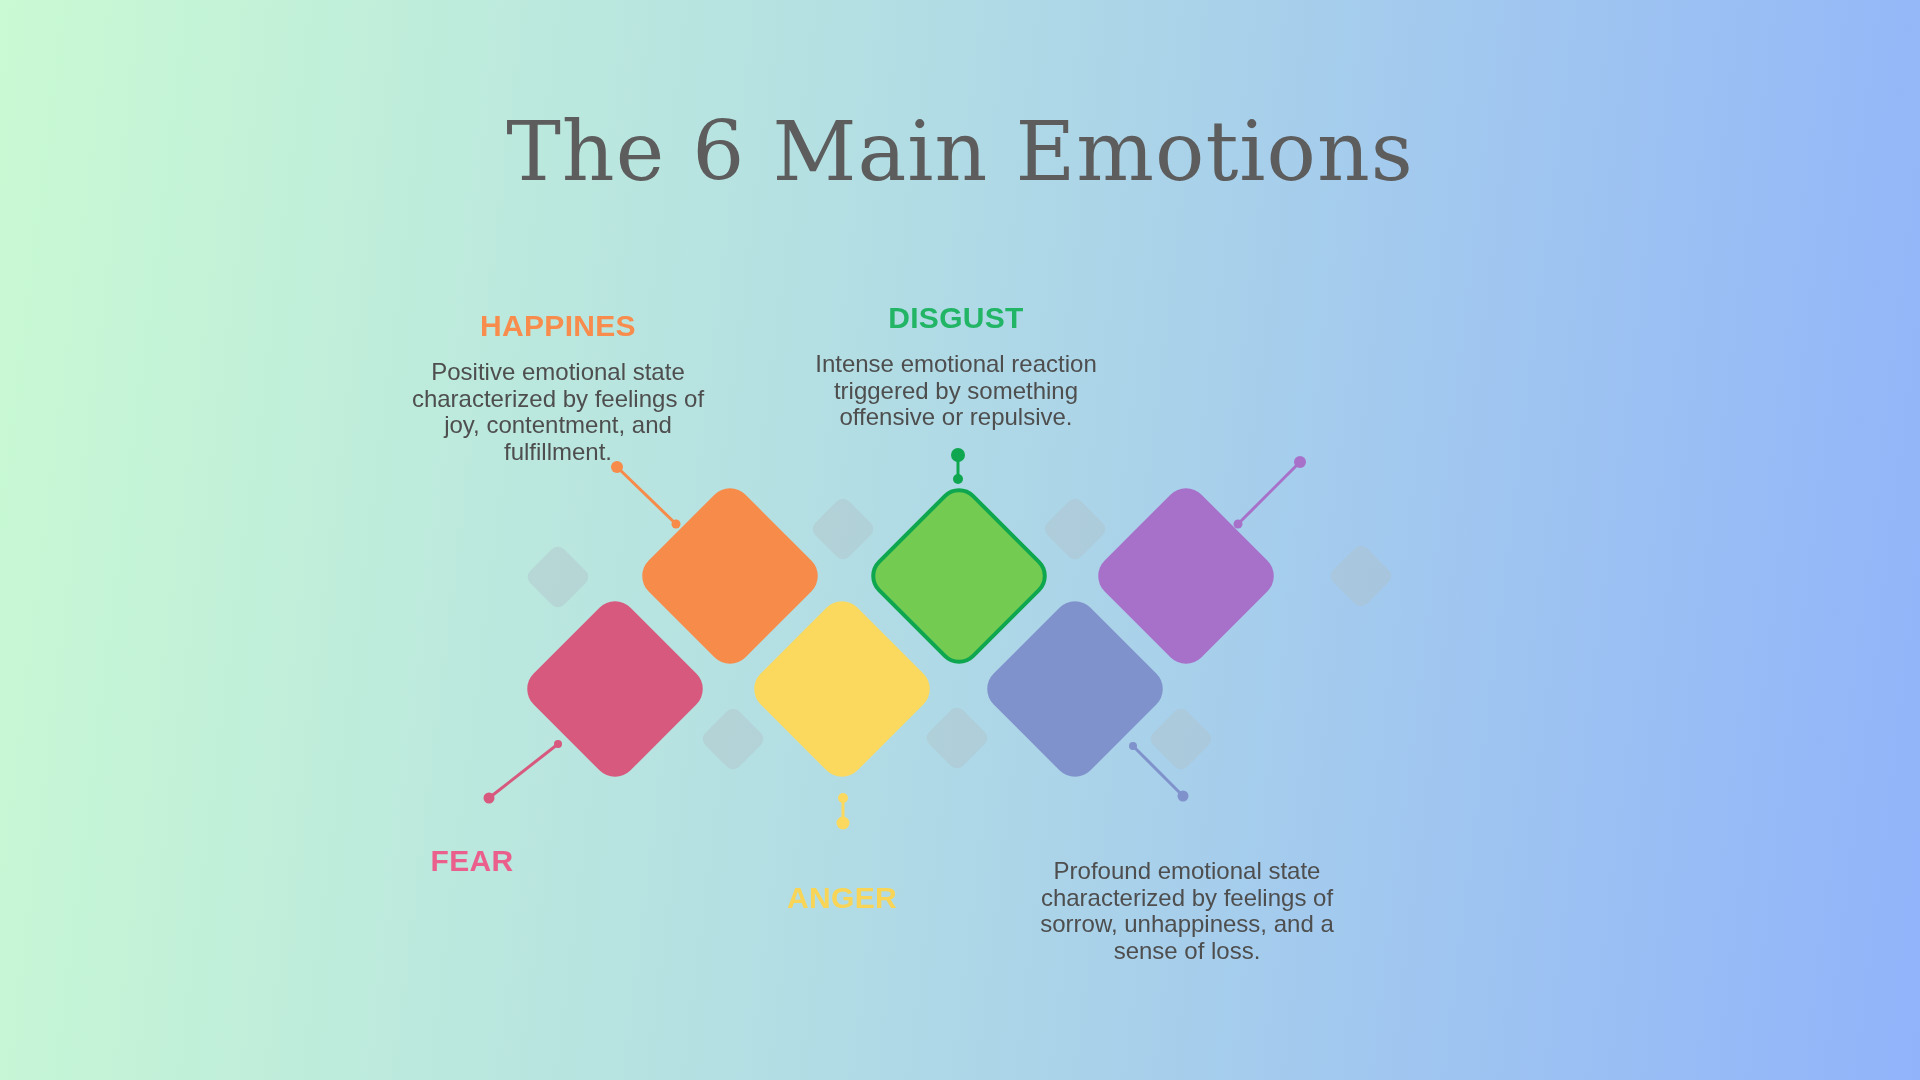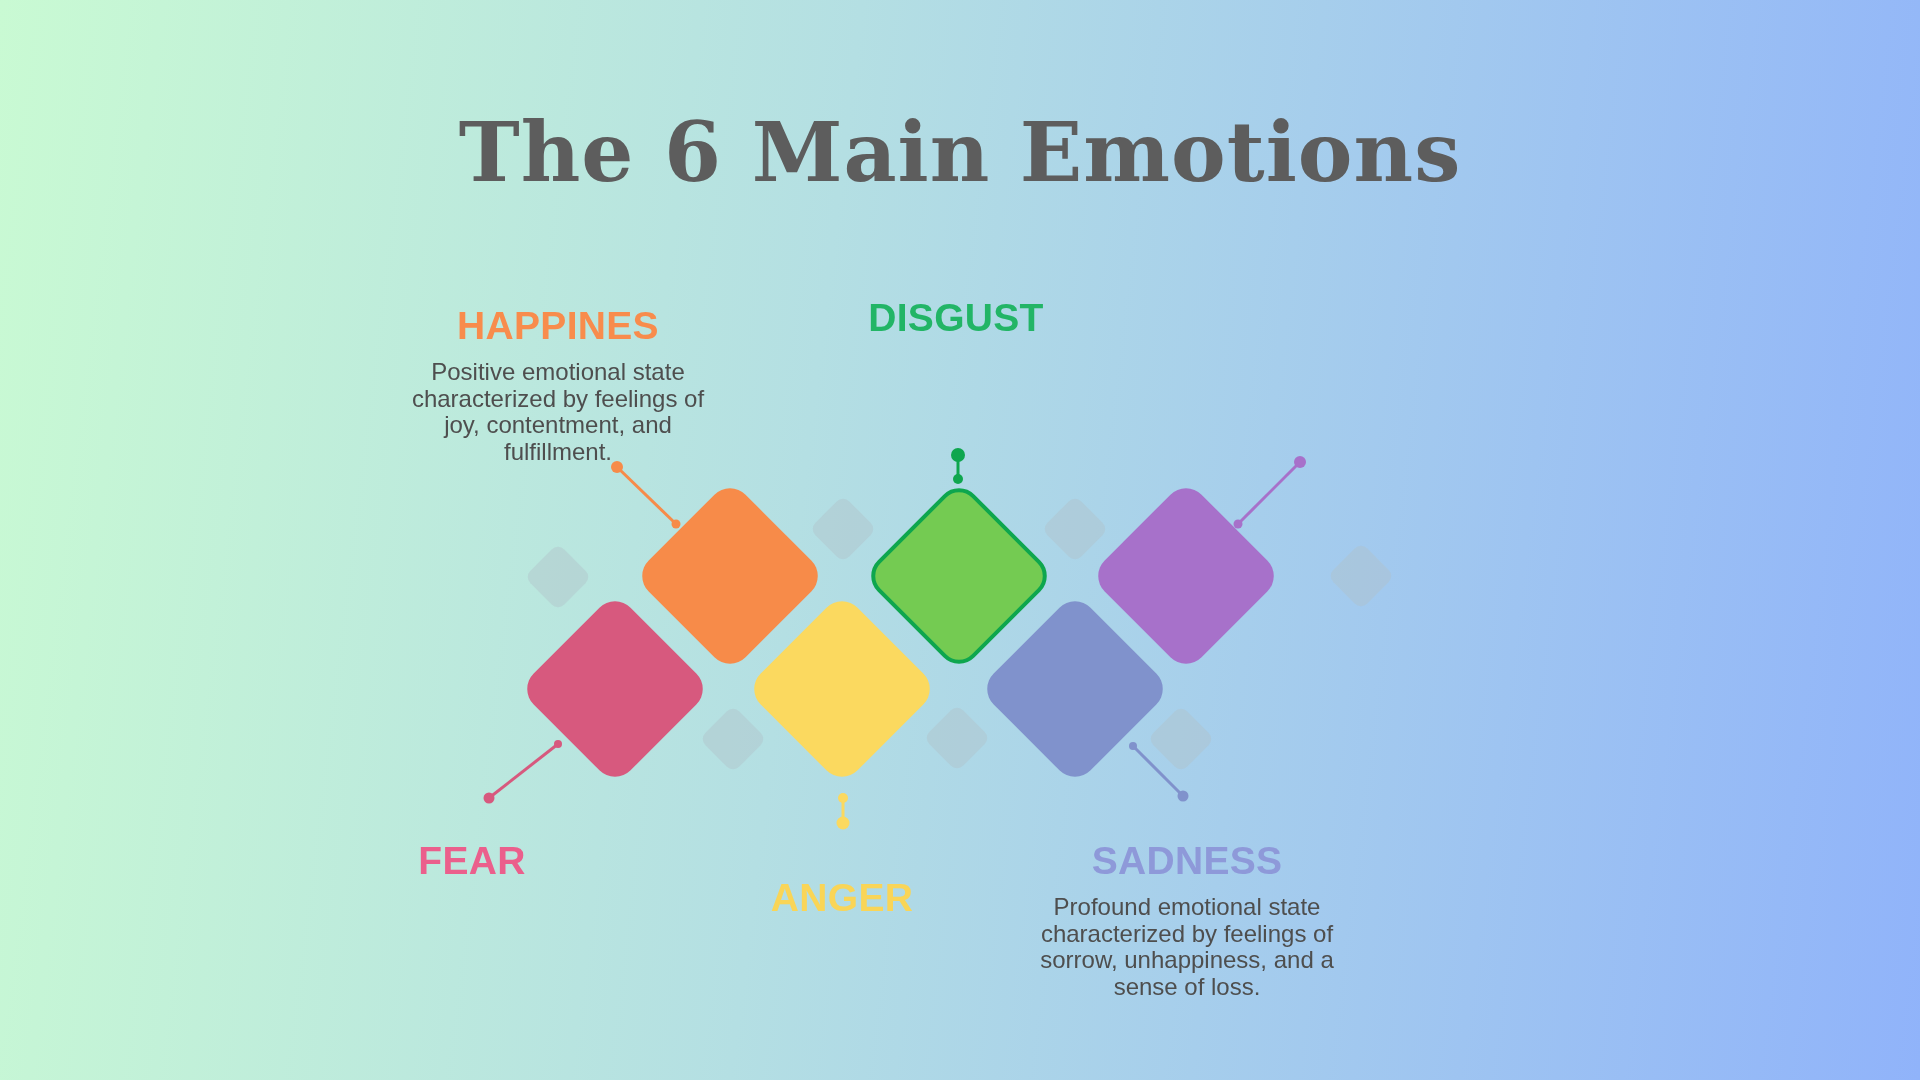--- a/index.html
+++ b/index.html
@@ -1,20 +1,20 @@
 <!DOCTYPE html>
 <html><head>
 <meta charset="utf-8">
 <style>
   html,body{margin:0;padding:0;}
   body{width:1920px;height:1080px;overflow:hidden;font-family:"Liberation Sans",sans-serif;}
   .canvas{position:relative;width:1920px;height:1080px;overflow:hidden;
           background:linear-gradient(97deg,#c9fad3 0%,#b4dfe3 42%,#90b3fa 100%);}
   .page-title{position:absolute;left:50%;top:104px;transform:translateX(-50%);
-              font-family:"DejaVu Serif",serif;font-weight:bold;font-size:82px;
+              font-family:"DejaVu Serif",serif;font-weight:normal;font-size:82px;
               letter-spacing:1px;white-space:nowrap;margin:0;}
   
   .bg-diamond{position:absolute;width:48px;height:48px;border-radius:9px;
               background:rgba(176,192,200,0.42);
               transform:translate(-50%,-50%) rotate(45deg);}
   
   .diamond{position:absolute;width:137px;height:137px;border-radius:22px;
            box-sizing:border-box;transform:translate(-50%,-50%) rotate(45deg);}
   .diamond.bordered{border:4px solid transparent;}
   .pos-fear{left:615px;top:689px;}
@@ -25,21 +25,21 @@
   .pos-surprise{left:1186px;top:576px;}
   .connectors{position:absolute;left:0;top:0;pointer-events:none;}
   
   .emotion-block{position:absolute;width:380px;transform:translateX(-50%);text-align:center;}
   .blk-happiness{left:558px;top:308px;}
   .blk-disgust{left:956px;top:300px;}
   .blk-surprise{left:1362px;top:308px;}
   .blk-fear{left:472px;top:843px;}
   .blk-anger{left:842px;top:843px;margin-top:37px;}
   .blk-sadness{left:1187px;top:843px;}
-  .emotion-label{font-size:39px;font-weight:bold;letter-spacing:0.3px;line-height:36px;}
+  .emotion-label{font-size:30px;font-weight:bold;letter-spacing:0.3px;line-height:36px;}
   .emotion-desc{margin:15px 0 0 0;font-size:24px;line-height:26.5px;color:#4e4e4e;
                 white-space:pre-line;}
 </style>
 </head>
 <body>
 
 <div class="canvas" style="background: linear-gradient(97deg, rgb(201, 250, 211) 0%, rgb(180, 223, 227) 42%, rgb(144, 179, 250) 100%);">
 
   <h1 class="page-title" style="color: rgb(93, 93, 93);">The 6 Main Emotions</h1>
 
@@ -93,28 +93,30 @@
 
   <div class="emotion-block blk-happiness">
     <div class="emotion-label" style="color: rgb(248, 140, 76);">HAPPINES</div>
     <p class="emotion-desc">Positive emotional state
 characterized by feelings of
 joy, contentment, and
 fulfillment.</p>
   </div>
   <div class="emotion-block blk-disgust">
     <div class="emotion-label" style="color: rgb(34, 181, 102);">DISGUST</div>
+    <p class="emotion-desc">Intense emotional reaction
+triggered by something
+offensive or repulsive.</p>
   </div>
   <div class="emotion-block blk-fear">
     <div class="emotion-label" style="color: rgb(235, 95, 140);">FEAR</div>
   </div>
   <div class="emotion-block blk-anger">
     <div class="emotion-label" style="color: rgb(249, 213, 87);">ANGER</div>
   </div>
   <div class="emotion-block blk-sadness">
-    <div class="emotion-label" style="color: rgb(142, 153, 217);">SADNESS</div>
     <p class="emotion-desc">Profound emotional state
 characterized by feelings of
 sorrow, unhappiness, and a
 sense of loss.</p>
   </div>
 
 </div>
 
 </body></html>

